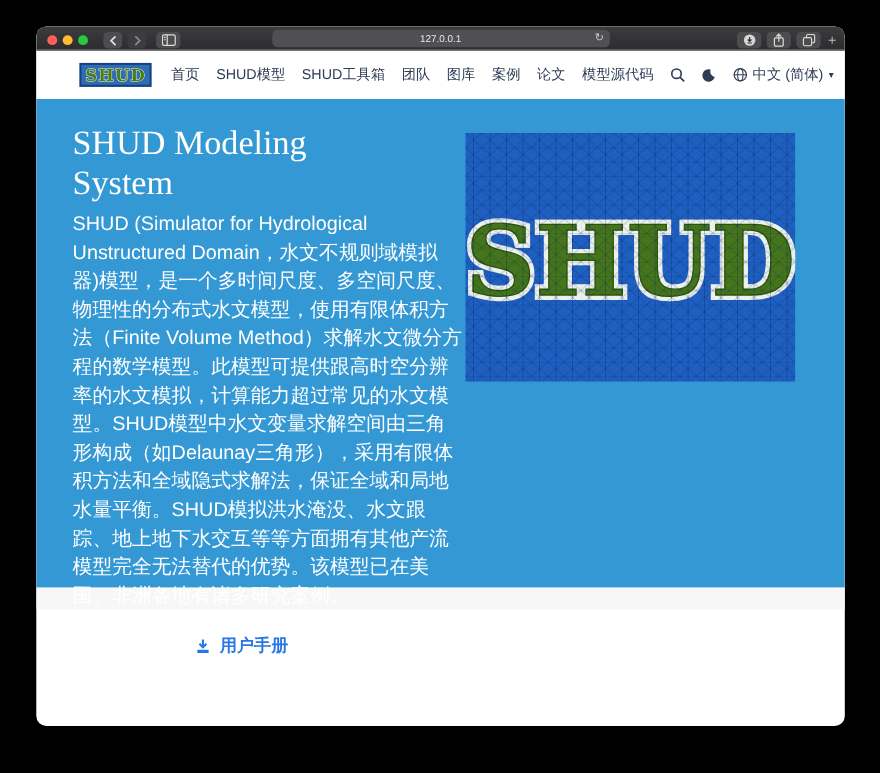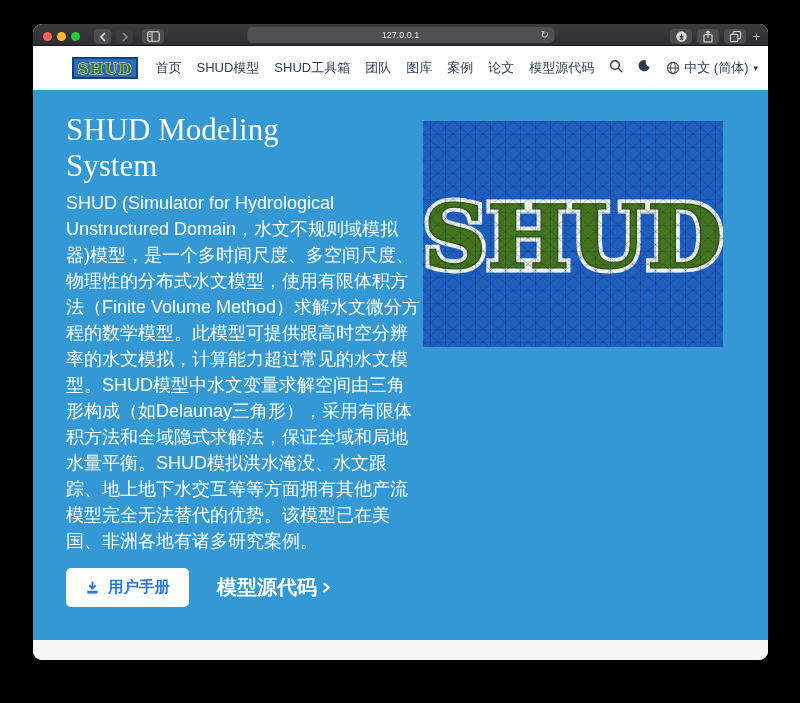--- a/index.html
+++ b/index.html
@@ -32,34 +32,34 @@
   .reload { position:absolute; right:5px; top:0px; color:#cfcfcf; font-size:10px;
             line-height:16px; }
 
   .tb-right { margin-left:auto; display:flex; align-items:center; }
   .plus-btn { width:15px; height:15px; display:flex; align-items:center;
               justify-content:center; color:#b9b9b9; font-size:13px; margin-left:3px; }
 
   
   .navbar { height:44px; background:#fff; display:flex; align-items:center;
             padding:0 10px 0 39px; }
-  .nav-links { margin-left:auto; display:flex; align-items:flex-start; gap:15px;
+  .nav-links { margin-left:auto; display:flex; align-items:center; gap:15px;
                font-size:13px; color:#2e3d54; }
   .nav-links .lnk { cursor:pointer; white-space:nowrap; }
   .nav-icon { display:flex; align-items:center; }
   .lang { display:flex; align-items:center; gap:4px; white-space:nowrap; }
   .caret { font-size:9px; margin-left:1px; }
 
   
-  .hero { position:relative; height:550px; background:#3498d5; }
+  .hero { position:relative; height:444px; background:#3498d5; }
   .hero-left { position:absolute; left:33px; top:22px; width:356px; color:#fff; }
   .hero-title { font-family:"Liberation Serif", serif; font-weight:400;
                 font-size:31px; line-height:36px; width:310px; }
   .hero-desc { margin-top:6px; font-size:18px; line-height:26px; }
-  .hero-actions { margin-top:14px; display:flex; align-items:center; gap:28px; }
+  .hero-actions { margin-top:14px; display:flex; align-items:center; gap:28px;justify-content:flex-end; }
   .manual-btn { display:flex; align-items:center; gap:8px; background:#fff;
                 border:none; border-radius:5px; padding:9px 19px;
                 color:#2778e4; font-size:15.5px; font-weight:bold; cursor:pointer; }
   .source-link { display:flex; align-items:center; gap:5px; color:#fff;
                  font-size:20px; font-weight:bold; text-decoration:none; cursor:pointer; }
   .hero-image { position:absolute; left:390px; top:31px; width:300px; height:226px; }
 
   .footer-strip { height:20px; background:#f7f7f7; }
 </style>
 </head>

